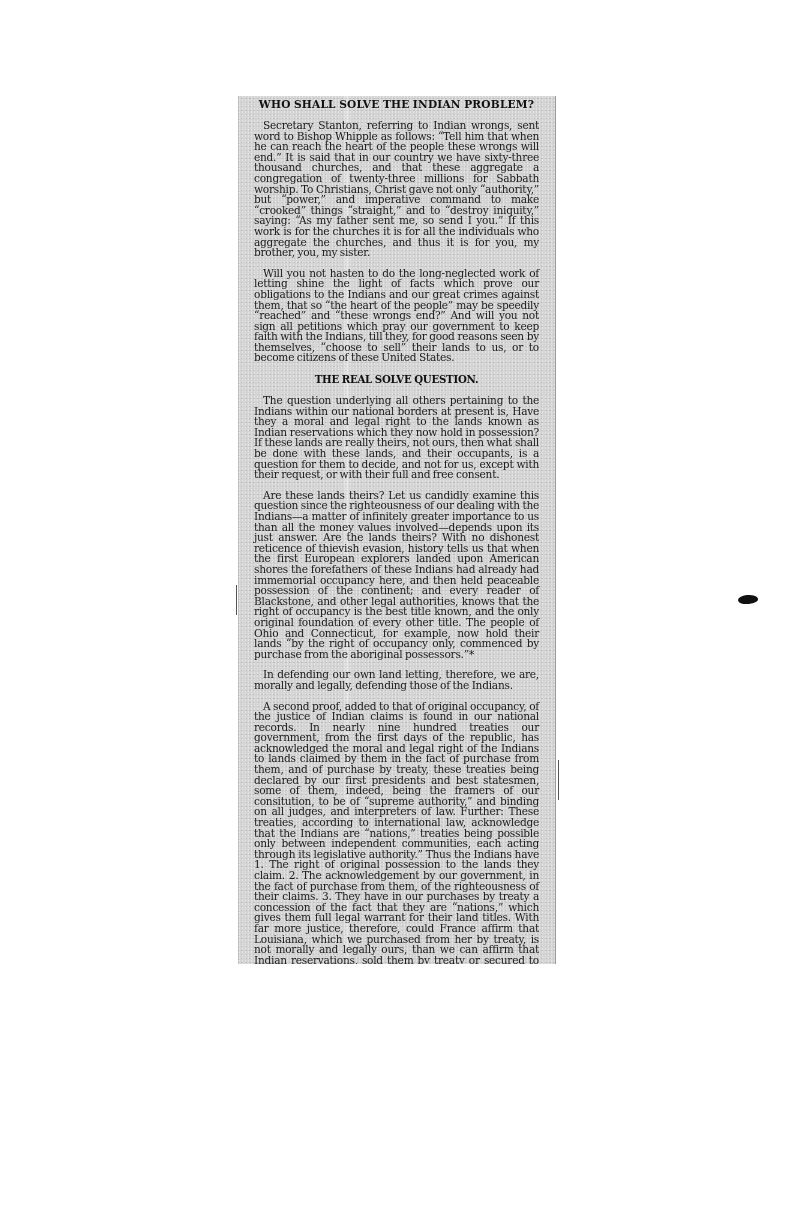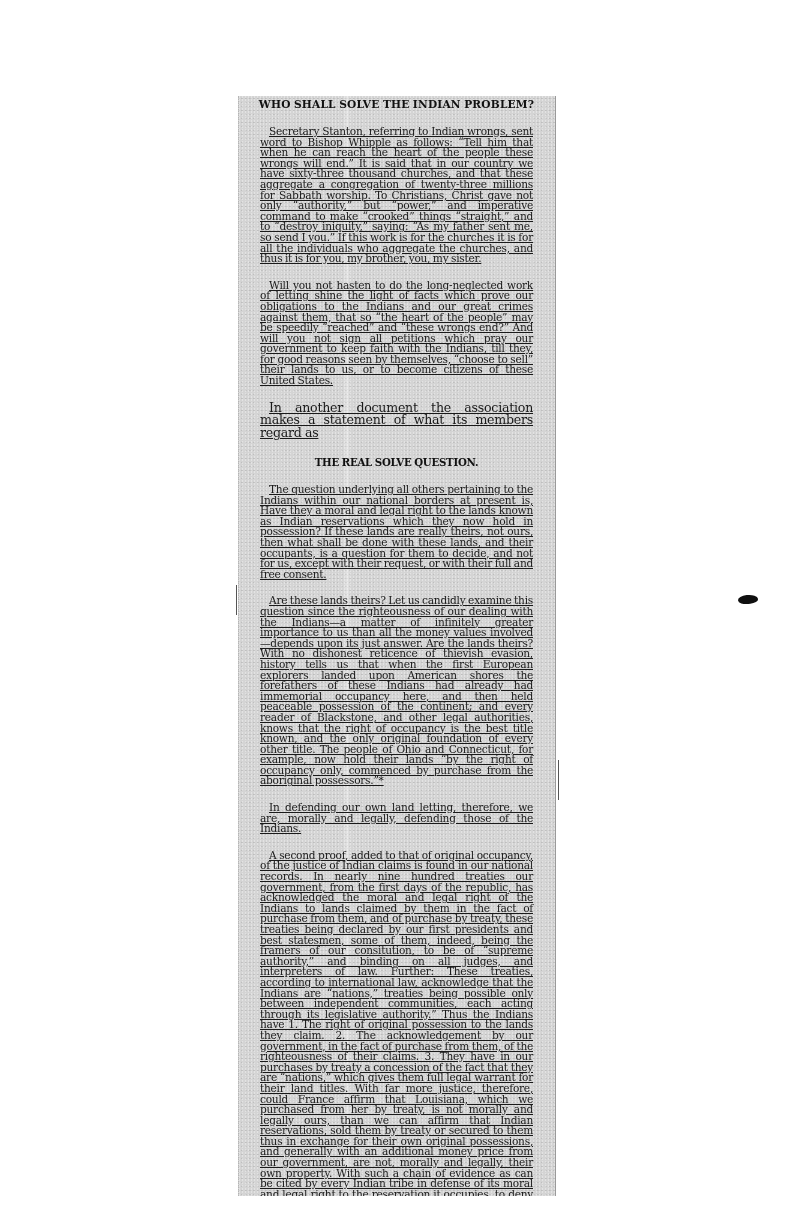--- a/index.html
+++ b/index.html
@@ -11,21 +11,21 @@
     width: 800px;
     height: 1216px;
     position: relative;
     overflow: hidden;
   }
   .clipping {
     position: absolute;
     left: 238px;
     top: 96px;
     width: 318px;
-    height: 1100px;
+    height: 868px;
     background-color: #d4d4d4;
     background-image:
       radial-gradient(circle at 20% 30%, rgba(255,255,255,0.35) 0.6px, transparent 1px),
       radial-gradient(circle at 70% 60%, rgba(90,90,90,0.18) 0.6px, transparent 1px);
     background-size: 3px 3px, 4px 4px;
     box-sizing: border-box;
     padding: 2px 6px 0 5px;
     border-right: 1px solid #9a9a9a;
     border-left: 1px dotted #b5b5b5;
     overflow: hidden;
@@ -62,23 +62,22 @@
   .subhead {
     font-family: "DejaVu Serif", serif;
     font-weight: bold;
     font-size: 10.2px;
     text-align: center;
     line-height: 12px;
     margin: 0;
     color: #111;
   }
   p.para {
-    margin: 16px;
+    margin: 10px;
     text-indent: 9px;
-    text-decoration: underline;
   }
   p.para.large {
     font-size: 12.6px;
     line-height: 12.8px;
   }
   .stray-mark {
     position: absolute;
     left: 738px;
     top: 595px;
     width: 20px;
@@ -95,21 +94,20 @@
 </style>
 </head>
 <body>
 
 <div class="clipping">
   <div class="fold"></div>
   <div class="col">
     <h1 class="headline">WHO SHALL SOLVE THE INDIAN PROBLEM?</h1>
     <p class="para">Secretary Stanton, referring to Indian wrongs, sent word to Bishop Whipple as follows: “Tell him that when he can reach the heart of the people these wrongs will end.” It is said that in our country we have sixty-three thousand churches, and that these aggregate a congregation of twenty-three millions for Sabbath worship. To Christians, Christ gave not only “authority,” but “power,” and imperative command to make “crooked” things “straight,” and to “destroy iniquity,” saying: “As my father sent me, so send I you.” If this work is for the churches it is for all the individuals who aggregate the churches, and thus it is for you, my brother, you, my sister.</p>
     <p class="para">Will you not hasten to do the long-neglected work of letting shine the light of facts which prove our obligations to the Indians and our great crimes against them, that so “the heart of the people” may be speedily “reached” and “these wrongs end?” And will you not sign all petitions which pray our government to keep faith with the Indians, till they, for good reasons seen by themselves, “choose to sell” their lands to us, or to become citizens of these United States.</p>
-    <p class="para large">In another document the association makes a statement of what its members regard as</p>
     <h2 class="subhead">THE REAL SOLVE QUESTION.</h2>
     <p class="para">The question underlying all others pertaining to the Indians within our national borders at present is, Have they a moral and legal right to the lands known as Indian reservations which they now hold in possession? If these lands are really theirs, not ours, then what shall be done with these lands, and their occupants, is a question for them to decide, and not for us, except with their request, or with their full and free consent.</p>
     <p class="para">Are these lands theirs? Let us candidly examine this question since the righteousness of our dealing with the Indians—a matter of infinitely greater importance to us than all the money values involved—depends upon its just answer. Are the lands theirs? With no dishonest reticence of thievish evasion, history tells us that when the first European explorers landed upon American shores the forefathers of these Indians had already had immemorial occupancy here, and then held peaceable possession of the continent; and every reader of Blackstone, and other legal authorities, knows that the right of occupancy is the best title known, and the only original foundation of every other title. The people of Ohio and Connecticut, for example, now hold their lands “by the right of occupancy only, commenced by purchase from the aboriginal possessors.”*</p>
     <p class="para">In defending our own land letting, therefore, we are, morally and legally, defending those of the Indians.</p>
     <p class="para">A second proof, added to that of original occupancy, of the justice of Indian claims is found in our national records. In nearly nine hundred treaties our government, from the first days of the republic, has acknowledged the moral and legal right of the Indians to lands claimed by them in the fact of purchase from them, and of purchase by treaty, these treaties being declared by our first presidents and best statesmen, some of them, indeed, being the framers of our consitution, to be of “supreme authority,” and binding on all judges, and interpreters of law. Further: These treaties, according to international law, acknowledge that the Indians are “nations,” treaties being possible only between independent communities, each acting through its legislative authority.” Thus the Indians have 1. The right of original possession to the lands they claim. 2. The acknowledgement by our government, in the fact of purchase from them, of the righteousness of their claims. 3. They have in our purchases by treaty a concession of the fact that they are “nations,” which gives them full legal warrant for their land titles. With far more justice, therefore, could France affirm that Louisiana, which we purchased from her by treaty, is not morally and legally ours, than we can affirm that Indian reservations, sold them by treaty or secured to them thus in exchange for their own original possessions, and generally with an additional money price from our government, are not, morally and legally, their own property. With such a chain of evidence as can be cited by every Indian tribe in defense of its moral and legal right to the reservation it occupies, to deny the reality, the moral and legal righteousness of its property claims therein, is to deny the justice, the righteousness, and the</p>
   </div>
 </div>
 
 <div class="edge-mark" style="left:236px; top:585px; height:30px;"></div>
 <div class="edge-mark" style="left:558px; top:760px; height:40px;"></div>

